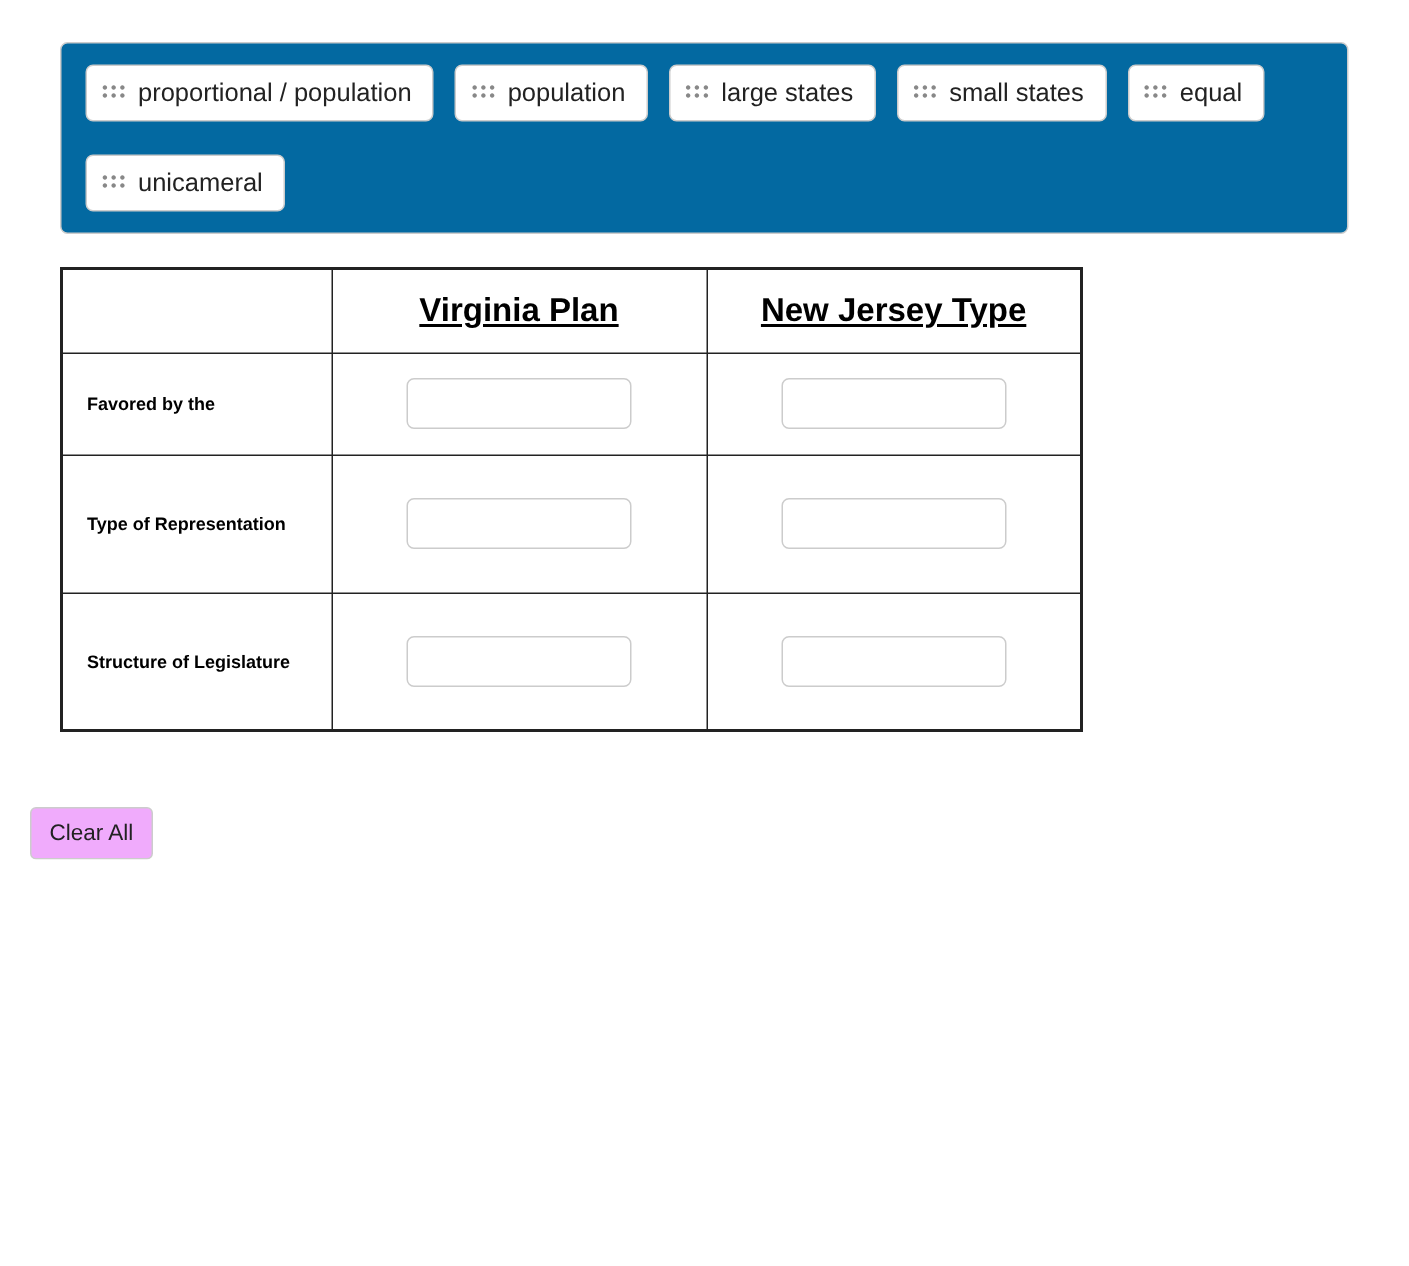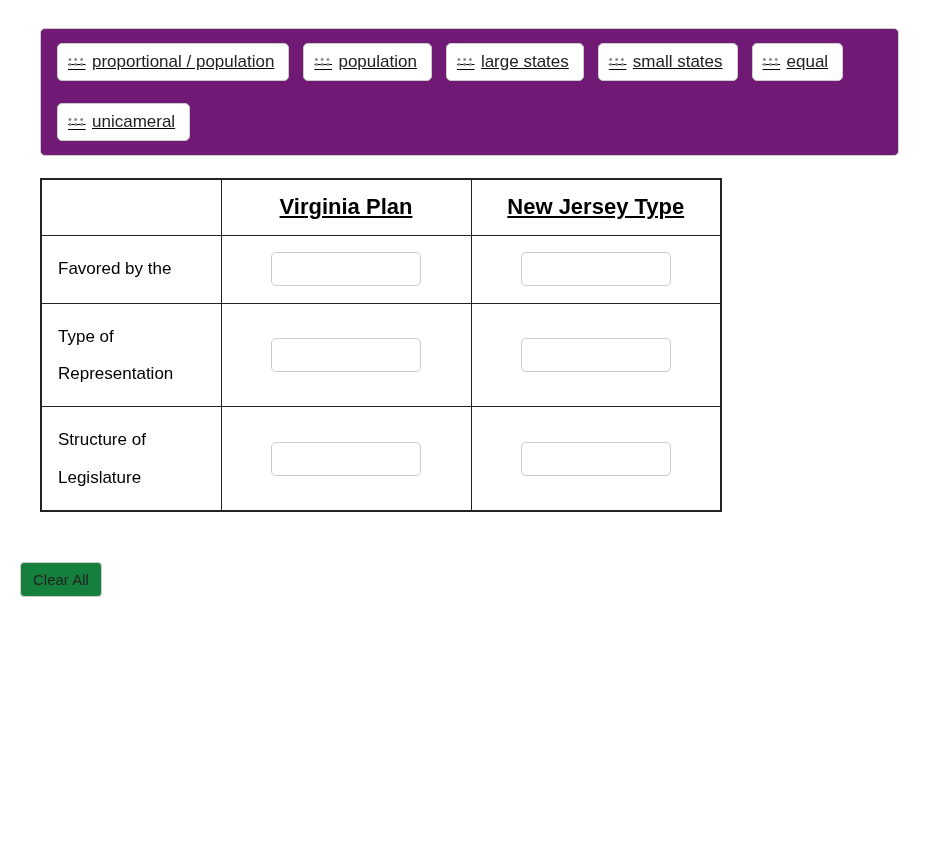--- a/index.html
+++ b/index.html
@@ -19,28 +19,27 @@
     font-weight: bold;
     line-height: 2.3;
     margin-bottom: 18px;
   }
   .directions-label {
     text-decoration: underline;
     font-style: italic;
   }
   .choice-bank {
     border: 1px solid #ccc;
-    background: #701a75;
+    background: #0369a1;
     border-radius: 5px;
     padding: 14px 16px 4px 16px;
     margin-bottom: 22px;
     display: flex;
     flex-wrap: wrap;
     gap: 12px 14px;
-    text-decoration: underline;
   }
   .choice-chip {
     background: #fff;
     border: 1px solid #ccc;
     border-radius: 5px;
     padding: 8px 14px 8px 10px;
     display: inline-flex;
     align-items: center;
     font-size: 17px;
     color: #222;
@@ -73,22 +72,22 @@
   table.comparison th {
     font-weight: bold;
     text-decoration: underline;
     font-size: 22px;
     text-align: center;
     height: 56px;
   }
   .row-label-cell {
     width: 180px;
     padding: 14px 16px !important;
-    font-weight: normal;
-    font-size: 17px;
+    font-weight: bold;
+    font-size: 12px;
     line-height: 2.2;
     text-align: left;
   }
   .drop-cell {
     width: 250px;
     text-align: center;
     height: 68px;
   }
   .tall-row .drop-cell, .tall-row .row-label-cell {
     height: 92px;
@@ -101,21 +100,21 @@
     border: 1px solid #ccc;
     border-radius: 5px;
     background: #fff;
     vertical-align: middle;
   }
   .clear-all {
     margin-top: 50px;
     margin-left: -20px;
     border: 1px solid #ccc;
     border-radius: 4px;
-    background: #15803d;
+    background: #f0abfc;
     padding: 8px 12px;
     font-size: 15px;
     cursor: pointer;
     color: #222;
   }
   .corner-cell { width:180px; }
 </style>
 </head>
 <body>
 

